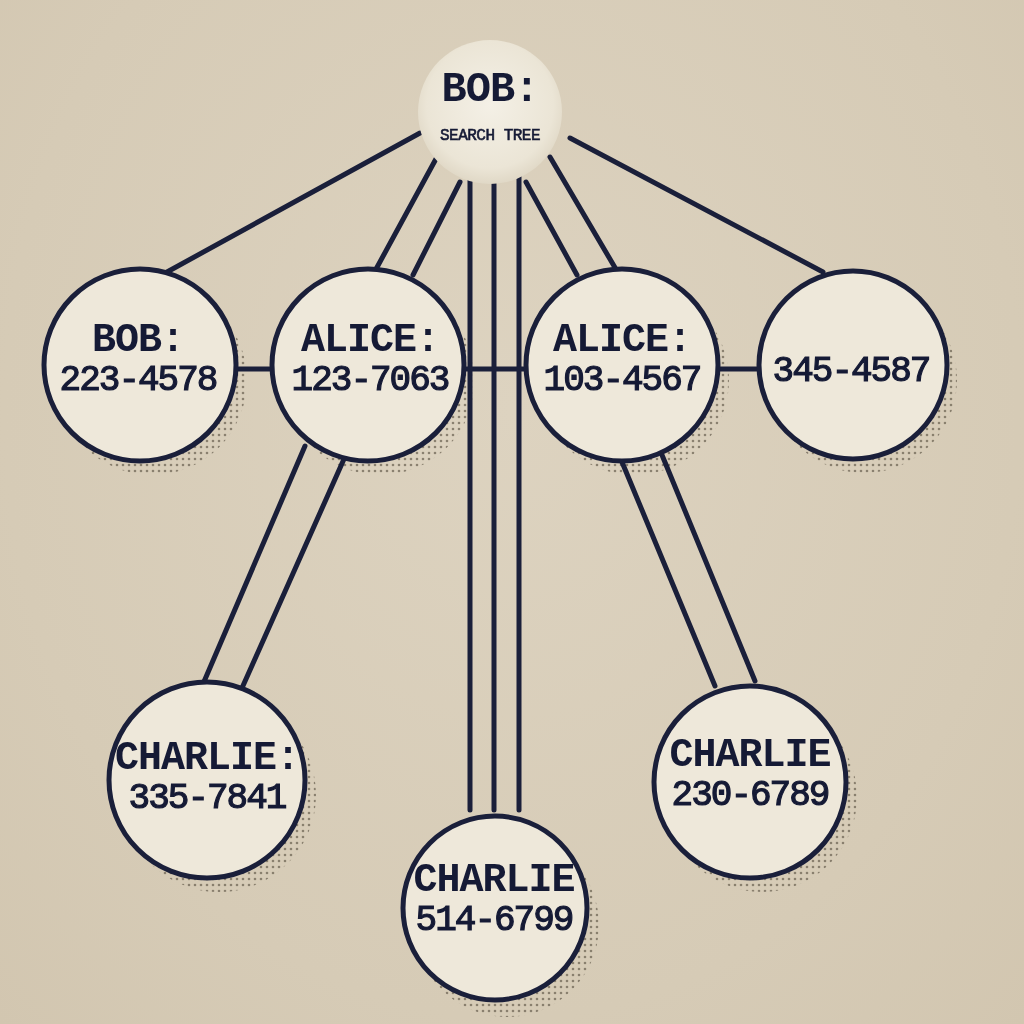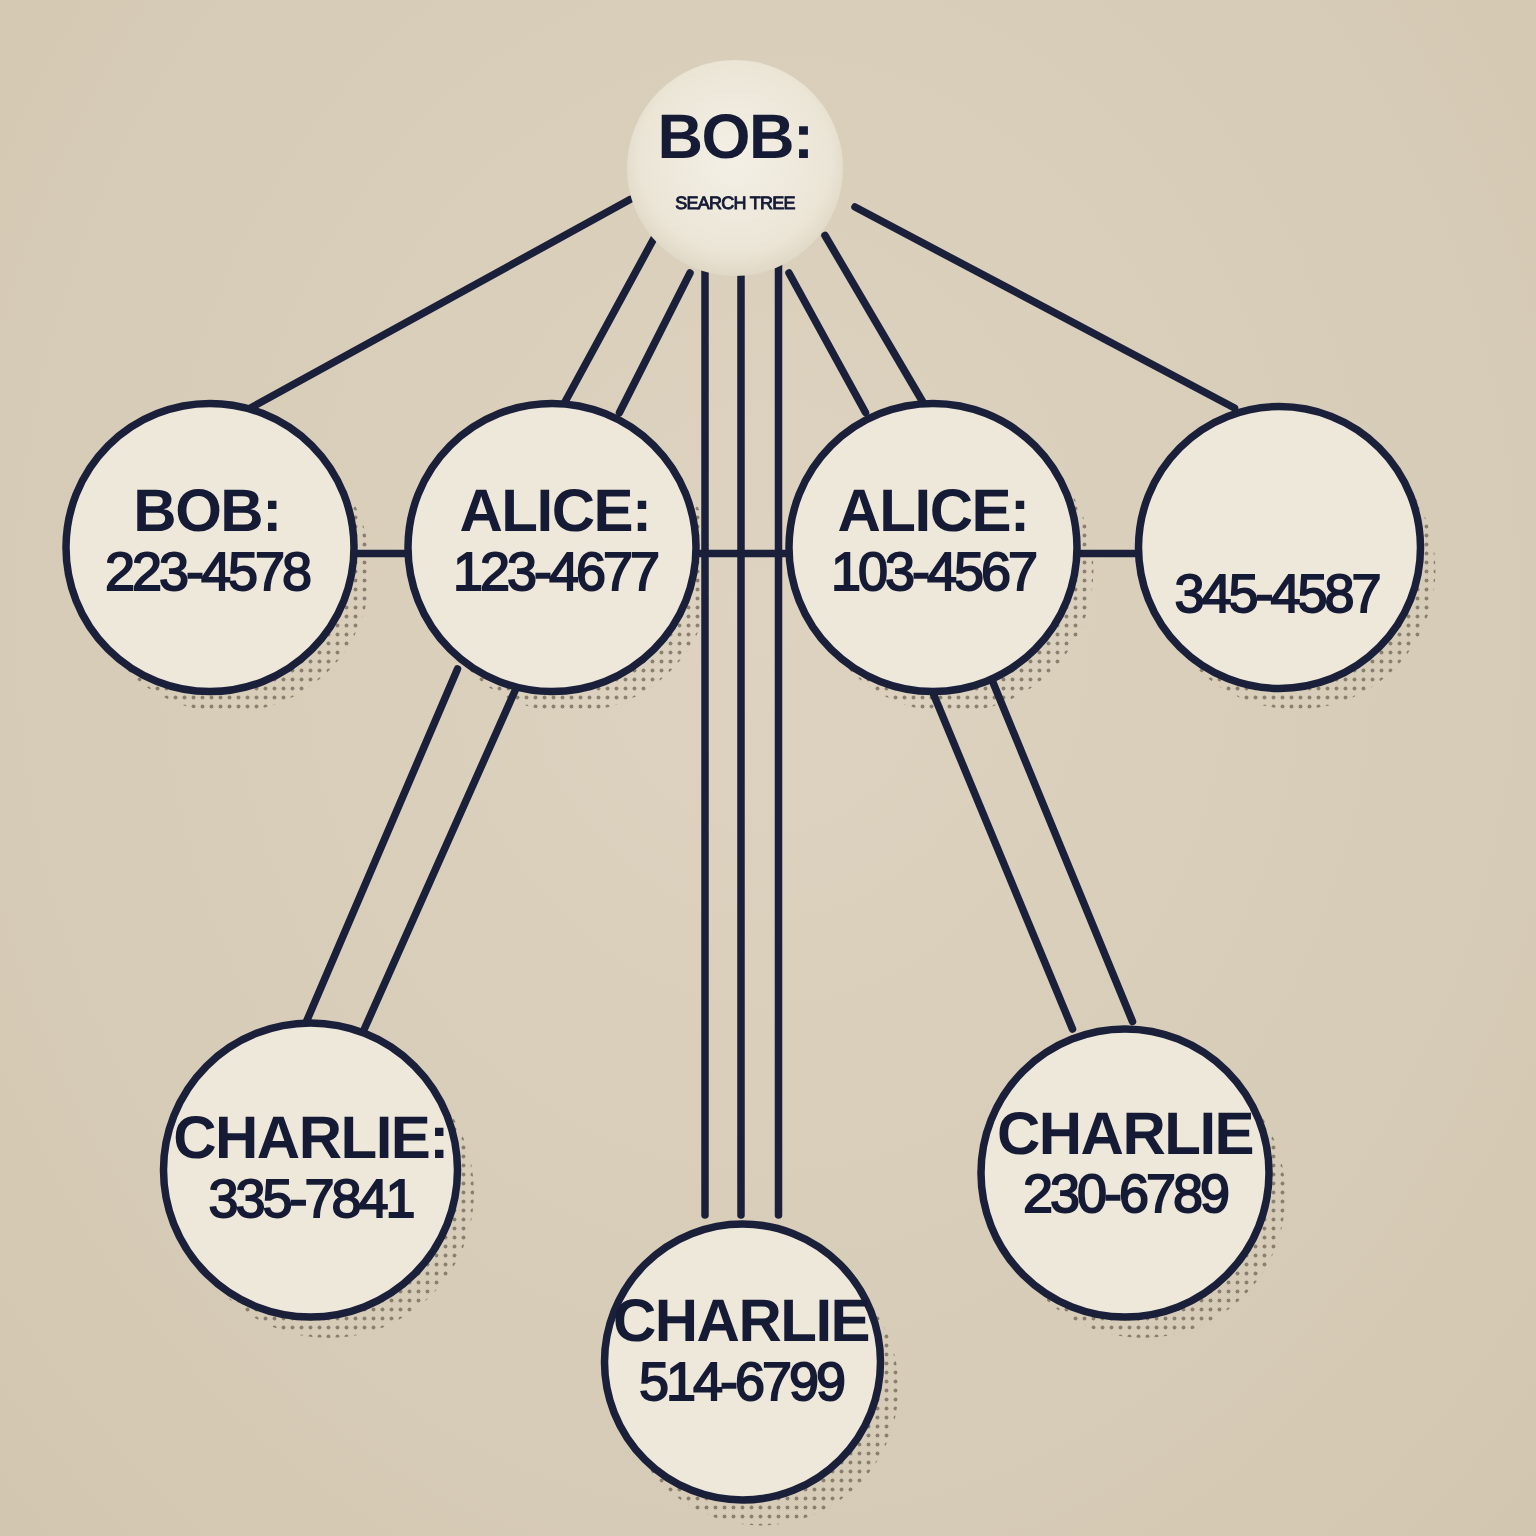--- a/index.html
+++ b/index.html
@@ -2,35 +2,35 @@
 <html><head>
   <meta charset="utf-8">
   <style>
     html, body { margin: 0; padding: 0; }
     body {
       width: 1024px; height: 1024px; overflow: hidden;
       background: #d8cdb8;
       font-family: "Liberation Sans", "DejaVu Sans", sans-serif;
     }
     .canvas { position: relative; width: 1024px; height: 1024px;
-      background: radial-gradient(ellipse at 50% 40%, #ddd3c0 0%, #d6cbb6 70%, #d2c6b0 100%); }
+      background: radial-gradient(ellipse at 50% 40%, #ddd3c0 0%, #d6cbb6 70%, #d2c6b0 100%); font-family: Liberation Mono, monospace; }
     svg { position: absolute; left: 0; top: 0; }
     .edge { stroke: #1a1f3a; stroke-width: 5; fill: none; stroke-linecap: round; }
     .node-circle { fill: #eee8da; stroke: #1a1f3a; stroke-width: 5; }
     .shadow { fill: url(#dots); opacity: 0.75; }
     .node-label {
       position: absolute; display: flex; flex-direction: column;
       align-items: center; justify-content: center; text-align: center;
       color: #151a35; font-weight: bold; line-height: 1.05;
       transform: translate(-50%, -50%);
     }
     .name { font-size: 40px; letter-spacing: -1px; }
     .phone { font-size: 36px; letter-spacing: -2px; font-weight: normal; -webkit-text-stroke: 1.2px #151a35; }
     .root .name { font-size: 42px; letter-spacing: -1px; }
-    .root .sub { font-size: 12px; letter-spacing: -0.5px; font-weight: normal; -webkit-text-stroke: 0.6px #151a35; margin-top: 16px; }
+    .root .sub { font-size: 16px; letter-spacing: -0.5px; font-weight: normal; -webkit-text-stroke: 0.6px #151a35; margin-top: 16px; }
   </style>
 </head>
 <body>
 
 <div class="canvas">
   <svg width="1024" height="1024" viewBox="0 0 1024 1024">
     <defs>
       <pattern id="dots" width="6" height="6" patternUnits="userSpaceOnUse">
         <circle cx="3" cy="3" r="1.3" fill="#6f6656"></circle>
       </pattern>
@@ -87,29 +87,29 @@
     <span class="sub">SEARCH TREE</span>
   </div>
 
   <div class="node-label" style="left:138px; top:360px;">
     <span class="name">BOB:</span>
     <span class="phone">223-4578</span>
   </div>
 
   <div class="node-label" style="left:370px; top:360px;">
     <span class="name">ALICE:</span>
-    <span class="phone">123-4677</span>
+    <span class="phone">123-7063</span>
   </div>
 
   <div class="node-label" style="left:622px; top:360px;">
     <span class="name">ALICE:</span>
     <span class="phone">103-4567</span>
   </div>
 
-  <div class="node-label" style="left:851px; top:396px;">
+  <div class="node-label" style="left:851px; top:372px;">
     <span class="phone">345-4587</span>
   </div>
 
   <div class="node-label" style="left:207px; top:778px;justify-content:space-between;">
     <span class="name">CHARLIE:</span>
     <span class="phone">335-7841</span>
   </div>
 
   <div class="node-label" style="left:494px; top:900px;">
     <span class="name">CHARLIE</span>

